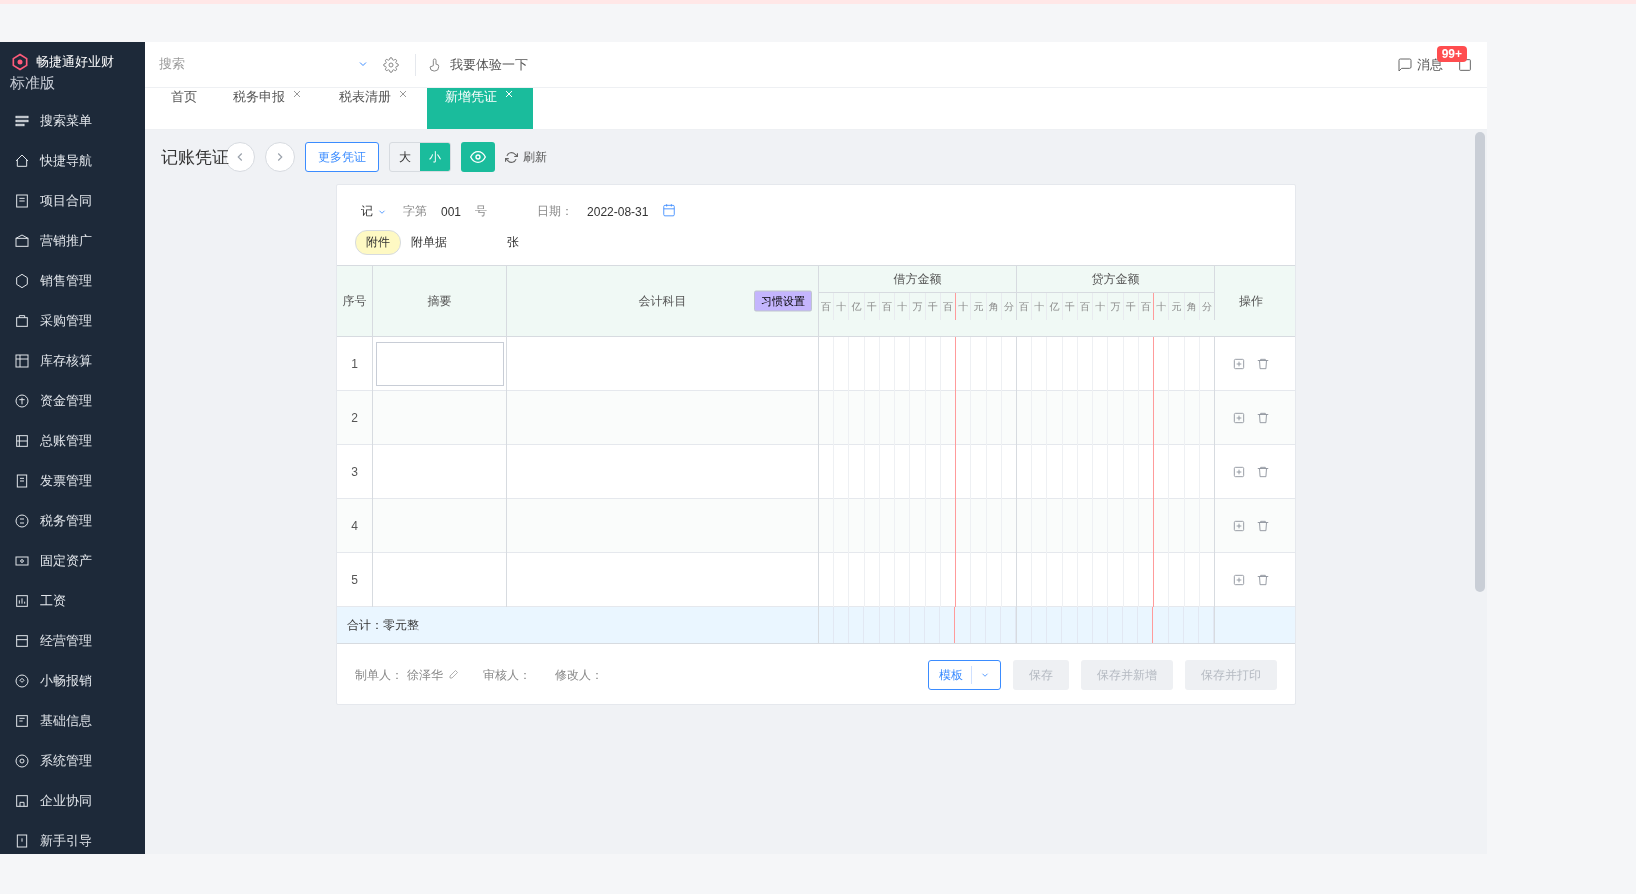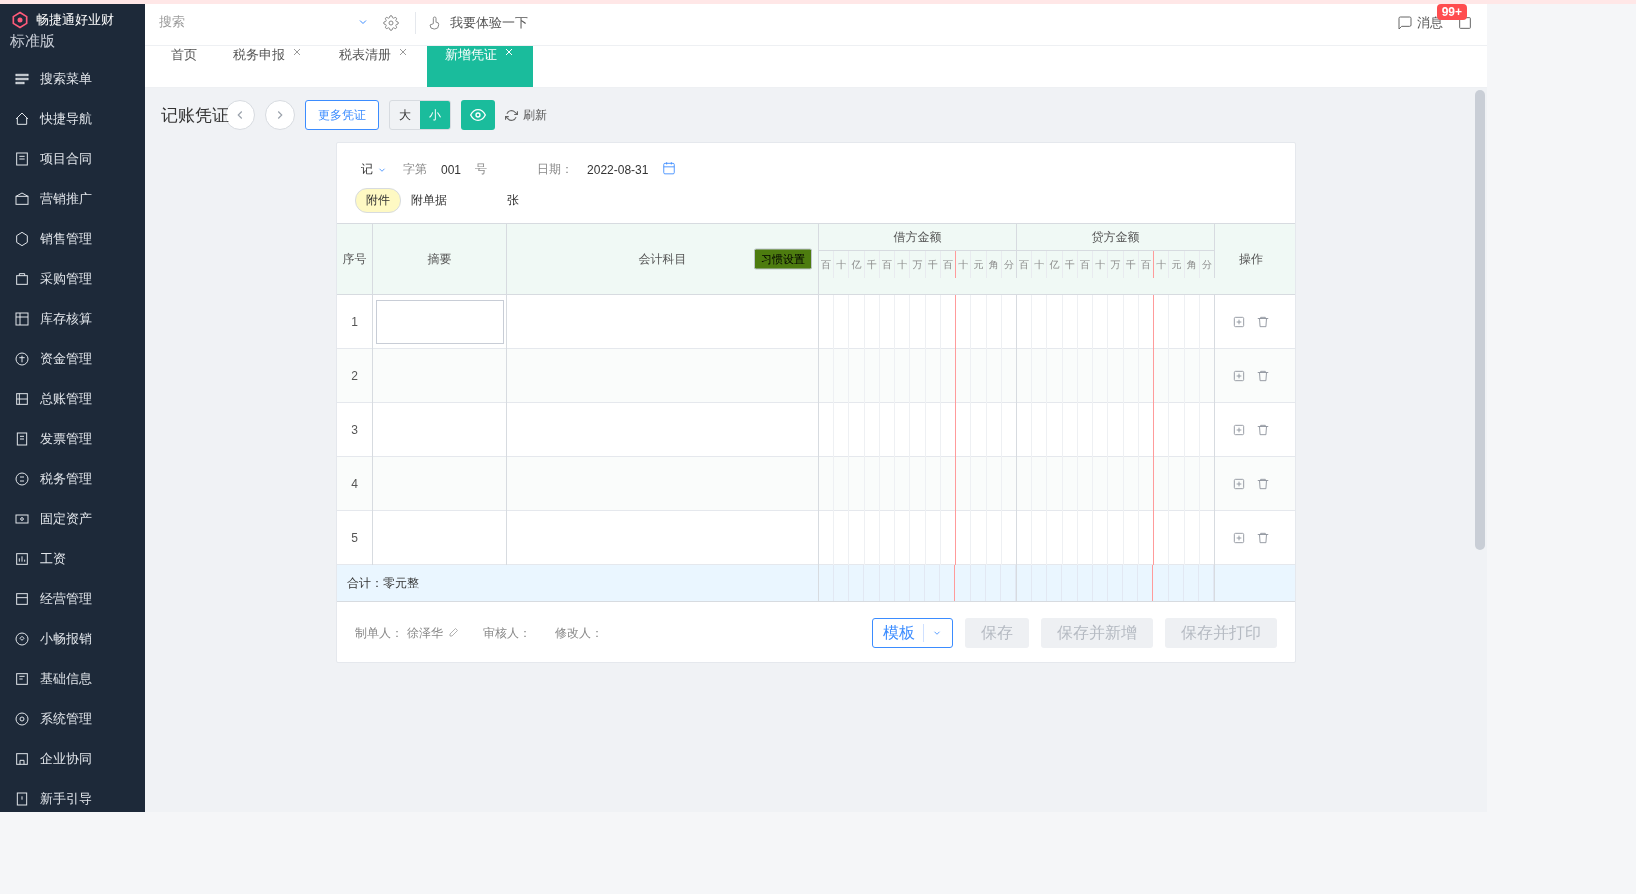--- a/index.html
+++ b/index.html
@@ -1,17 +1,17 @@
 <!DOCTYPE html>
 <html><head>
 <meta charset="utf-8">
 <style>
 * { margin:0; padding:0; box-sizing:border-box; }
 body { font-family:"Microsoft YaHei","PingFang SC",sans-serif; font-size:13px; color:#333; background:#f5f6f8; overflow:hidden; }
-.app { display:flex; height:812px; width:1487px; position:relative; }
+.app { display:flex; height:812px; width:1487px; position:relative;margin-top:42px; }
 .top-pink { position:absolute; top:0; left:0; right:0; height:4px; background:#ffe7e7; z-index:5;}
 
 .sidebar { width:145px; background:#1d2939; color:#d9dde3; display:flex; flex-direction:column; padding-top:4px; }
 .sb-logo { display:flex; align-items:center; gap:6px; padding:6px 10px 2px; }
 .sb-logo svg { flex:0 0 auto; }
 .sb-logo-text { font-size:13px; color:#fff; font-weight:500;}
 .sb-sub { font-size:15px; color:#c8cdd6; padding:0 10px 8px; }
 .sb-item { display:flex; align-items:center; gap:10px; padding:11px 14px; cursor:pointer; font-size:13px; color:#e1e5ea;}
 .sb-item svg { width:16px; height:16px; flex:0 0 auto; stroke:#e1e5ea; fill:none; stroke-width:1.5;}
 .sb-footer { margin-top:auto; display:flex; gap:14px; padding:8px 20px; background:#141f2e;}
@@ -60,42 +60,42 @@
 .vt-head { display:flex; background:#f0f9f5; border-bottom:1px solid #d7dbe0;}
 .cell { border-right:1px solid #d7dbe0; display:flex; align-items:center; justify-content:center; font-size:12px; color:#555;}
 .c-seq{ width:36px; } .c-sum{ width:134px;} .c-acct{ width:312px; position:relative;} .c-amt{ width:198px; flex-direction:column;} .c-op{ width:72px; border-right:none;}
 .vt-head .cell { height:70px;}
 .vt-head .c-amt{ height:54px;}
 .amt-top{ height:27px; display:flex; align-items:center; justify-content:center; width:100%; border-bottom:1px solid #d7dbe0;}
 .amt-digits{ height:27px; display:flex; width:100%;}
 .amt-digits span{ flex:1; display:flex; align-items:center; justify-content:center; font-size:10px; color:#888; border-right:1px solid #e8ebef;}
 .amt-digits span:nth-child(9){ border-right:1px solid #ff9b9b;}
 .amt-digits span:last-child{border-right:none;}
-.habit-btn{ position:absolute; right:6px; top:50%; transform:translateY(-50%); font-size:11px; padding:2px 6px; border:1px solid #bfc5cd; border-radius:2px; background:#4d7c0f; cursor:pointer;}
+.habit-btn{ position:absolute; right:6px; top:50%; transform:translateY(-50%); font-size:11px; padding:2px 6px; border:1px solid #bfc5cd; border-radius:2px; background:#c4b5fd; cursor:pointer;}
 .vt-row{ display:flex; height:54px; border-bottom:1px solid #e5e8ed; background:#fff;}
 .vt-row:nth-child(even){ background:#fafcfb;}
 .vt-row .cell{ height:54px;}
 .vt-row .c-amt{ flex-direction:row;}
 .vt-row .c-amt .dg{ flex:1; border-right:1px solid #eef0f3; height:100%;}
 .vt-row .c-amt .dg:nth-child(9){ border-right:1px solid #ff9b9b;}
 .vt-row .c-amt .dg:last-child{border-right:none;}
 .summary-input{ width:128px; height:44px; border:1px solid #c8cdd6; background:#fff; padding:4px; font-size:12px; resize:none; font-family:inherit;}
 .op-ico{ display:flex; gap:10px;}
 .op-ico svg{ width:14px; height:14px; stroke:#8a9099; cursor:pointer;}
 .vt-total{ display:flex; height:36px; background:#eaf6ff; border-bottom:none;}
 .vt-total .tleft{ width:482px; border-right:1px solid #d7dbe0; display:flex; align-items:center; padding-left:10px; font-size:12px;}
 .vt-total .c-amt{ height:36px; flex-direction:row;}
 .vt-total .c-amt .dg{ flex:1; border-right:1px solid #e2e8f3; height:100%;}
 .vt-total .c-amt .dg:nth-child(9){ border-right:1px solid #ff9b9b;}
 .vt-total .c-op{ height:36px;}
 
 .card-foot{ display:flex; align-items:center; padding:16px 18px 0; font-size:12px; color:#888; gap:24px;}
 .foot-field{ display:flex; align-items:center; gap:4px;}
 .foot-btns{ margin-left:auto; display:flex; gap:12px;}
-.fbtn{ height:30px; padding:0 16px; border-radius:3px; font-size:16px; cursor:pointer; display:flex; align-items:center;}
+.fbtn{ height:30px; padding:0 16px; border-radius:3px; font-size:12px; cursor:pointer; display:flex; align-items:center;}
 .fbtn.tpl{ border:1px solid #3b8cff; color:#3b8cff; background:#fff; padding:0 10px;}
 .fbtn.tpl .sep{ width:1px; height:18px; background:#cfe0ff; margin:0 8px;}
 .fbtn.dis{ background:#eef0f3; color:#b5bac2; border:none;}
 
 .main-scroll{ position:absolute; right:0; top:90px; bottom:0; width:14px; background:#f0f2f5;}
 .main-scroll .thumb{ position:absolute; left:2px; right:2px; top:0; height:460px; background:#c9ced6; border-radius:6px;}
 </style>
 </head>
 <body>
 

